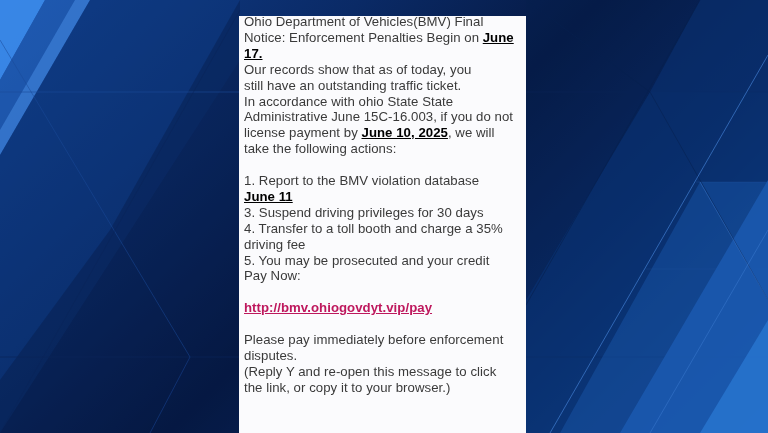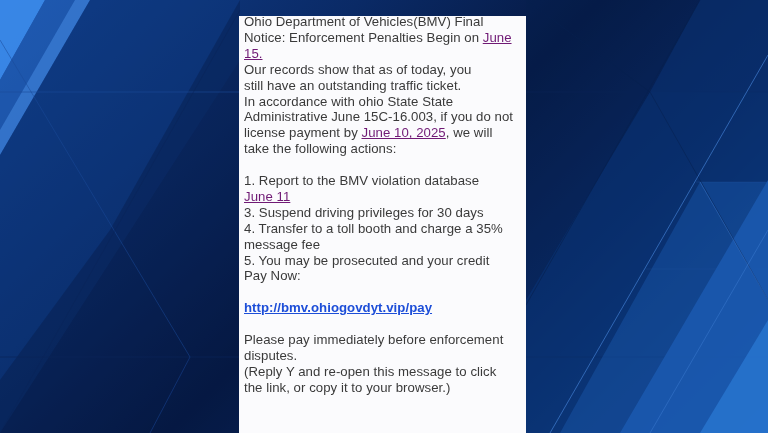--- a/index.html
+++ b/index.html
@@ -35,25 +35,25 @@
       left: 5px;
       top: -2px;
       width: 280px;
       font-size: 13.2px;
       line-height: 15.9px;
       color: #3a3a3a;
       letter-spacing: 0.05px;
     }
     .line { display: block; white-space: nowrap; }
     .blank { display: block; height: 15.9px; }
-    .b { font-weight: normal; text-decoration: underline; color: #701a75; }
+    .b { font-weight: bold; text-decoration: underline; color: #000000; }
     .link {
       font-weight: bold;
       text-decoration: underline;
-      color: #1d4ed8;
+      color: #be185d;
       cursor: pointer;
     }
   </style>
 </head>
 <body>
 
 <div class="bg">
   <svg width="768" height="433" viewBox="0 0 768 433">
 
     <polygon points="0,0 45,0 0,80" fill="#3d8ef0" opacity="0.9"></polygon>
@@ -86,33 +86,33 @@
     <line x1="768" y1="55" x2="550" y2="433" stroke="#4a8ae0" stroke-width="1" opacity="0.6"></line>
     <line x1="768" y1="230" x2="650" y2="433" stroke="#4a8ae0" stroke-width="1" opacity="0.35"></line>
     <line x1="700" y1="182" x2="768" y2="300" stroke="#4a8ae0" stroke-width="1" opacity="0.35"></line>
   </svg>
 </div>
 
 <div class="panel">
   <div class="msg">
     <span class="line">Ohio Department of Vehicles(BMV) Final</span>
     <span class="line"><span>Notice: Enforcement Penalties Begin on </span><span class="b">June</span></span>
-    <span class="line"><span class="b">15.</span></span>
+    <span class="line"><span class="b">17.</span></span>
     <span class="line">Our records show that as of today, you</span>
     <span class="line">still have an outstanding traffic ticket.</span>
     <span class="line">In accordance with ohio State State</span>
     <span class="line">Administrative June 15C-16.003, if you do not</span>
     <span class="line"><span>license payment by </span><span class="b">June 10, 2025</span><span>, we will</span></span>
     <span class="line">take the following actions:</span>
     <span class="blank"></span>
     <span class="line">1. Report to the BMV violation database</span>
     <span class="line"><span class="b">June 11</span></span>
     <span class="line">3. Suspend driving privileges for 30 days</span>
     <span class="line">4. Transfer to a toll booth and charge a 35%</span>
-    <span class="line">message fee</span>
+    <span class="line">driving fee</span>
     <span class="line">5. You may be prosecuted and your credit</span>
     <span class="line">Pay Now:</span>
     <span class="blank"></span>
     <span class="line"><a class="link">http://bmv.ohiogovdyt.vip/pay</a></span>
     <span class="blank"></span>
     <span class="line">Please pay immediately before enforcement</span>
     <span class="line">disputes.</span>
     <span class="line">(Reply Y and re-open this message to click</span>
     <span class="line">the link, or copy it to your browser.)</span>
   </div>

